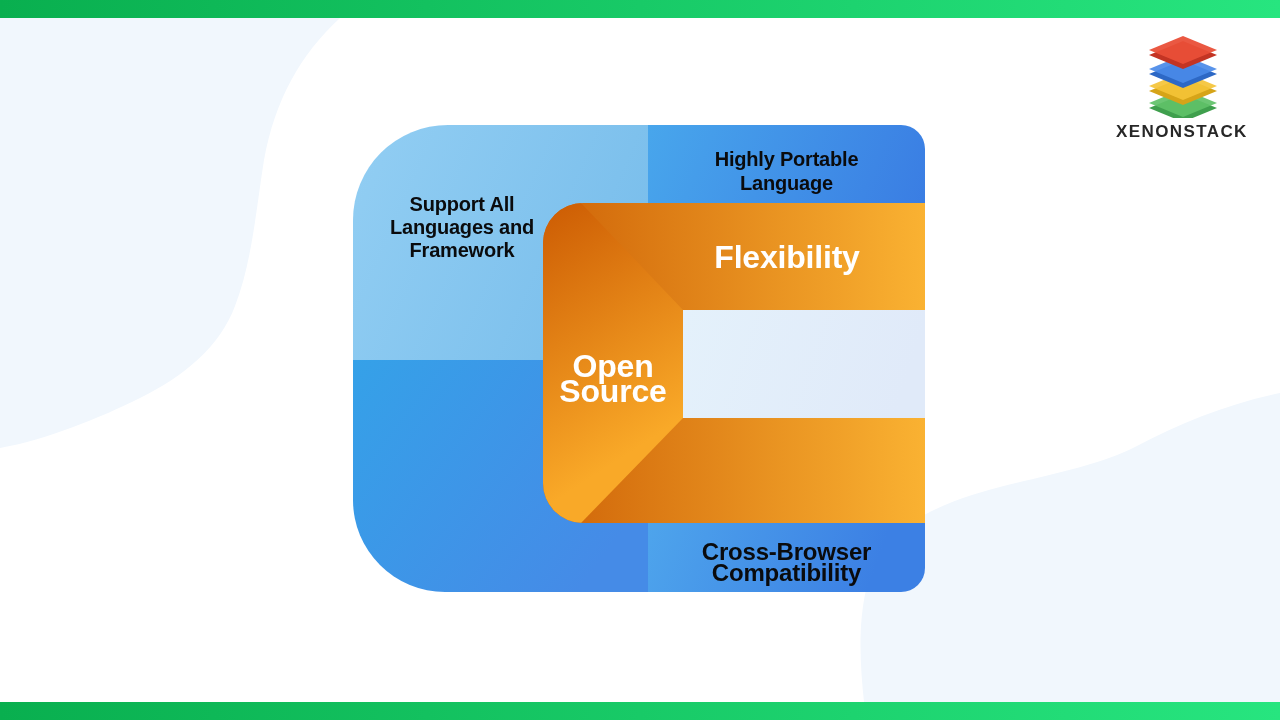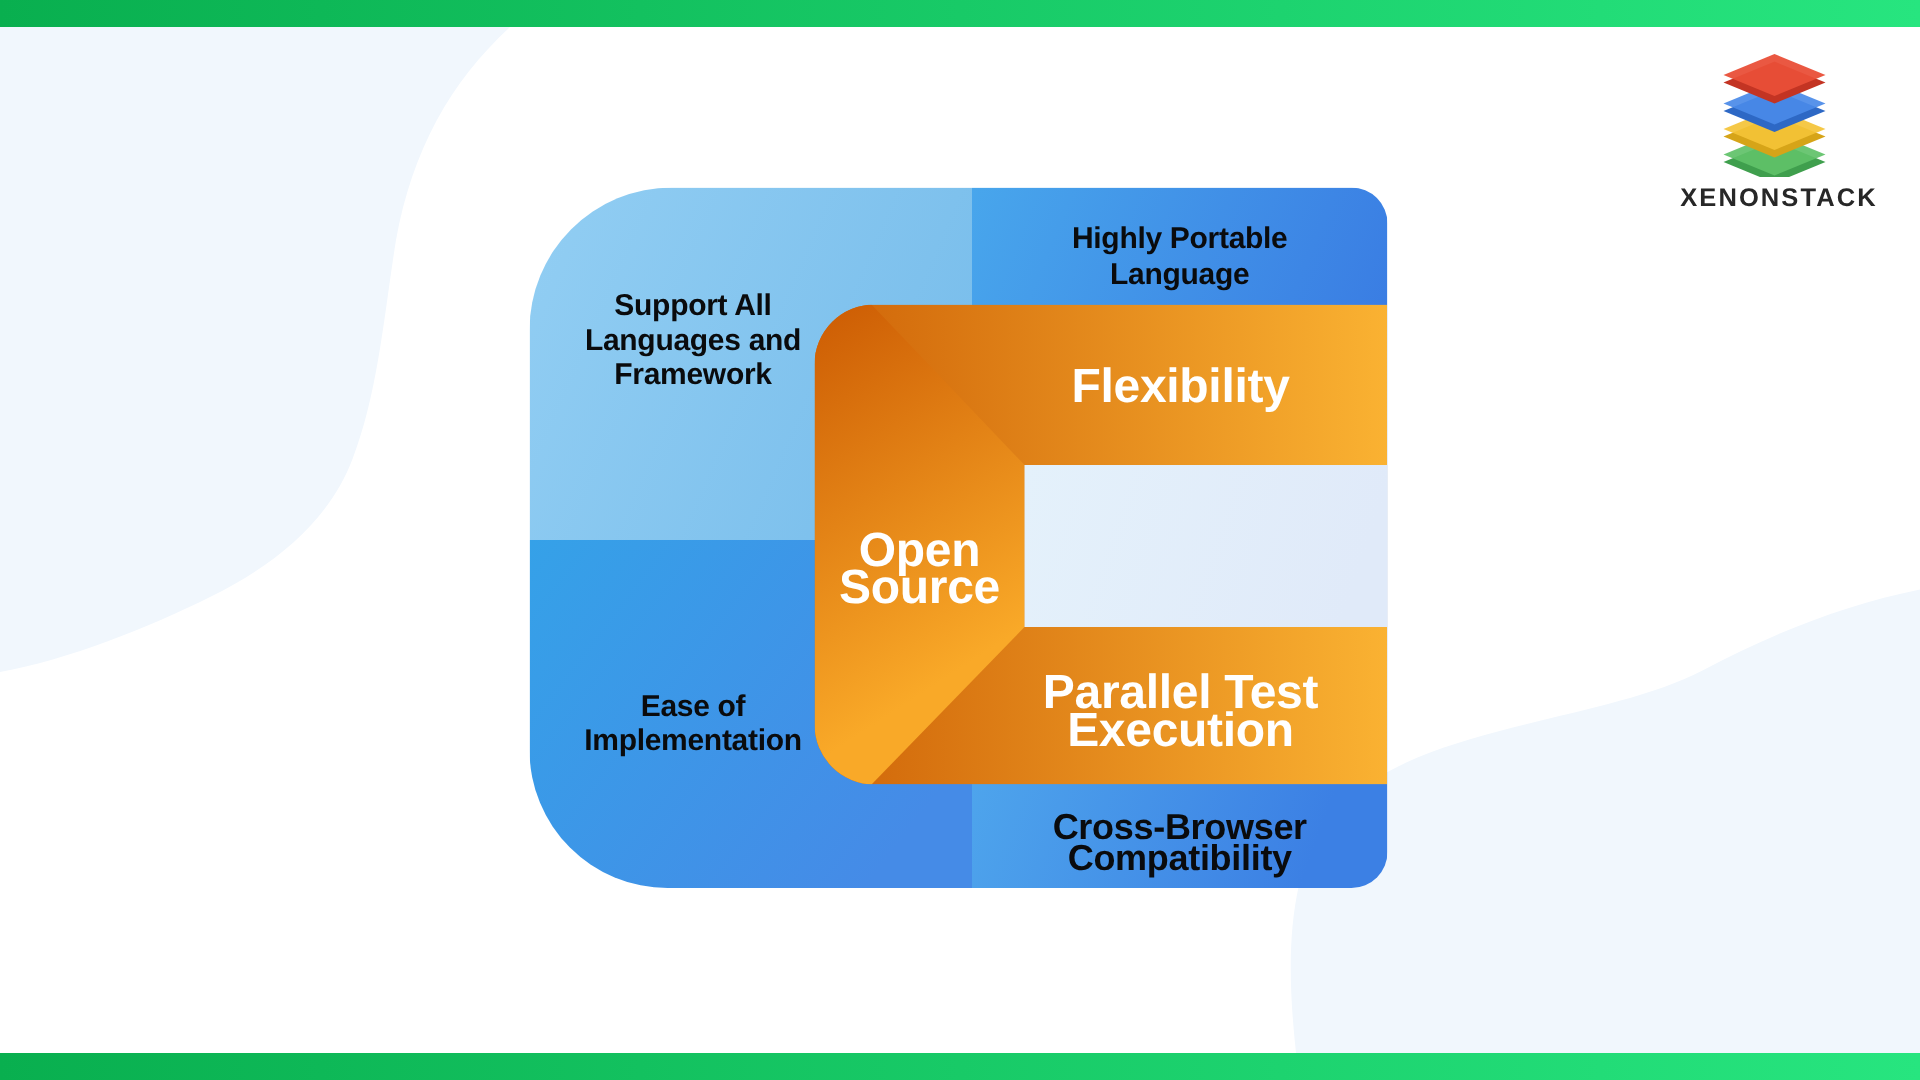--- a/index.html
+++ b/index.html
@@ -15,21 +15,21 @@
   .lbl-highly{left:295px;width:277px;top:22px;line-height:24px;}
   .lbl-support{left:0px;width:218px;top:68px;}
   .lbl-ease{left:0px;width:218px;top:335px;}
   .lbl-cross{left:295px;width:277px;top:416px;font-size:24px;line-height:21px;}
   .o-label{font-size:32px;line-height:25px;}
   .lbl-flex{left:296px;width:276px;top:120px;}
   .lbl-open{left:190px;width:140px;top:229px;}
   .lbl-parallel{left:296px;width:276px;top:324px;}
   .logo{position:absolute;left:1116px;top:36px;width:140px;height:105px;z-index:2;}
   .logo-icon{position:absolute;left:27px;top:0px;}
-  .logo-text{position:absolute;left:0;top:86px;width:140px;text-align:center;
+  .logo-text{position:absolute;left:0;top:86px;width:140px;text-align:left;
              font-size:17px;font-weight:600;letter-spacing:1.4px;color:#272727;}
 </style>
 </head>
 <body>
 
 <div class="stage">
 
   <svg class="bg-svg" width="1280" height="720" viewBox="0 0 1280 720">
     <defs>
       <linearGradient id="gradGreen" x1="0" y1="0" x2="1" y2="0">
@@ -97,24 +97,20 @@
     </svg>
 
     <div class="lbl dark q-label lbl-support">Support All
 Languages and
 Framework</div>
     <div class="lbl dark q-label lbl-highly">Highly Portable
 Language</div>
     <div class="lbl light o-label lbl-flex">Flexibility</div>
     <div class="lbl light o-label lbl-open">Open
 Source</div>
-    <div class="lbl light o-label lbl-parallel">Parallel Test
-Execution</div>
-    <div class="lbl dark q-label lbl-ease">Ease of
-Implementation</div>
     <div class="lbl dark lbl-cross">Cross-Browser
 Compatibility</div>
   </div>
 
   <div class="logo">
     <svg class="logo-icon" width="80" height="82" viewBox="0 0 80 82">
 
       <polygon points="6,72 40,58 74,72 40,86" fill="#3F9F4D"></polygon>
       <polygon points="6,67 40,53 74,67 40,81" fill-opacity="0.92" fill="#5FC168"></polygon>
 

